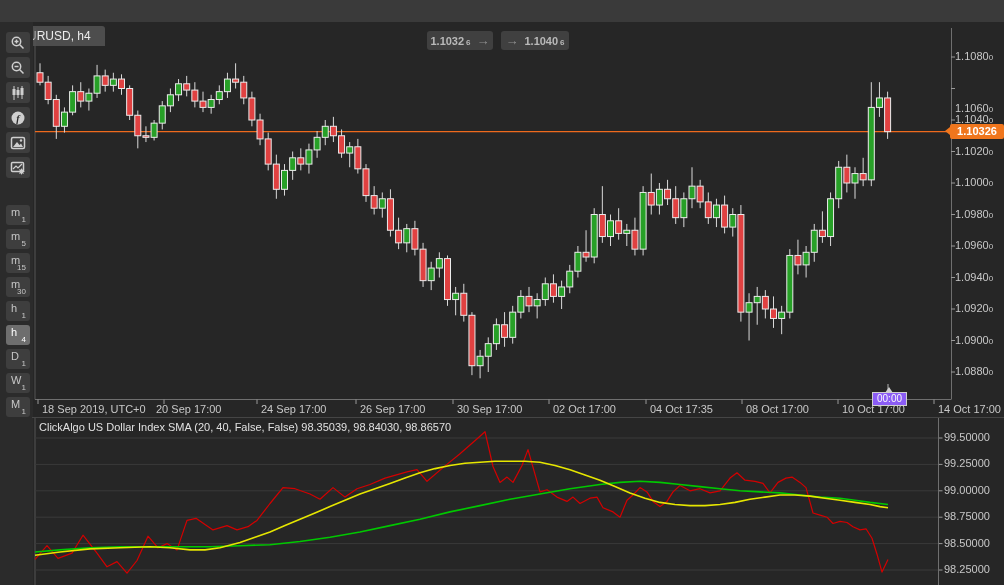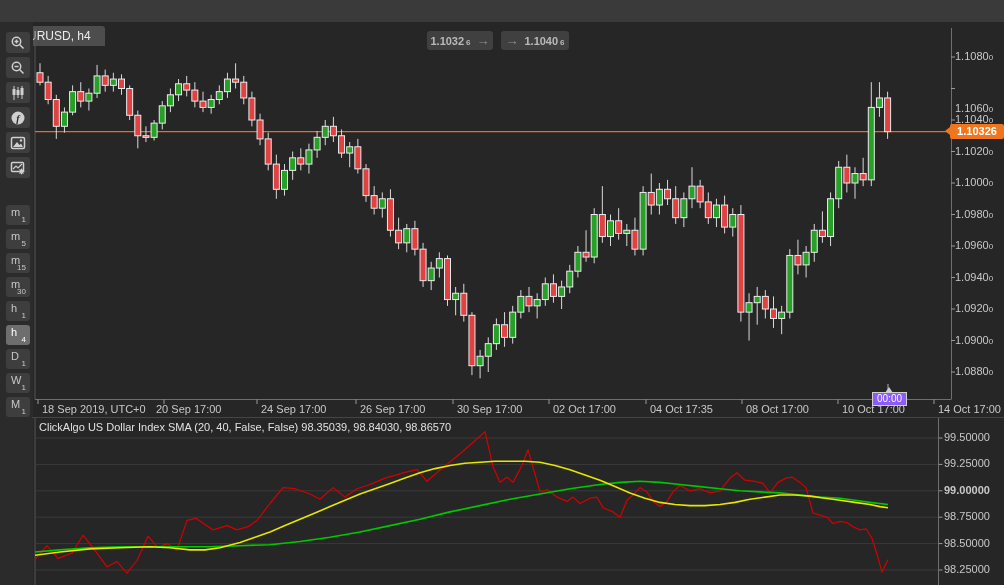--- a/index.html
+++ b/index.html
@@ -393,21 +393,21 @@
       <div class="ta-label" style="left: 457px;">30 Sep 17:00</div>
       <div class="ta-label" style="left: 553px;">02 Oct 17:00</div>
       <div class="ta-label" style="left: 650px;">04 Oct 17:35</div>
       <div class="ta-label" style="left: 746px;">08 Oct 17:00</div>
       <div class="ta-label" style="left: 842px;">10 Oct 17:00</div>
       <div class="ta-label" style="left: 938px;">14 Oct 17:00</div>
     </div>
   <div id="ind-axis">
       <div class="ia-label" style="top: 431px;">99.50000</div>
       <div class="ia-label" style="top: 457.4px;">99.25000</div>
-      <div class="ia-label" style="top: 483.8px; font-weight: bold;">99.00000</div>
+      <div class="ia-label" style="top: 483.8px;">99.00000</div>
       <div class="ia-label" style="top: 510.2px;">98.75000</div>
       <div class="ia-label" style="top: 536.6px;">98.50000</div>
       <div class="ia-label" style="top: 563px;">98.25000</div>
     </div>
 
   <div id="price-badge">1.10326</div>
   <div id="time-tooltip" style="left: 872px;">00:00</div>
   <div id="ind-title">ClickAlgo US Dollar Index SMA (20, 40, False, False) 98.35039, 98.84030, 98.86570</div>
 </div>
 

